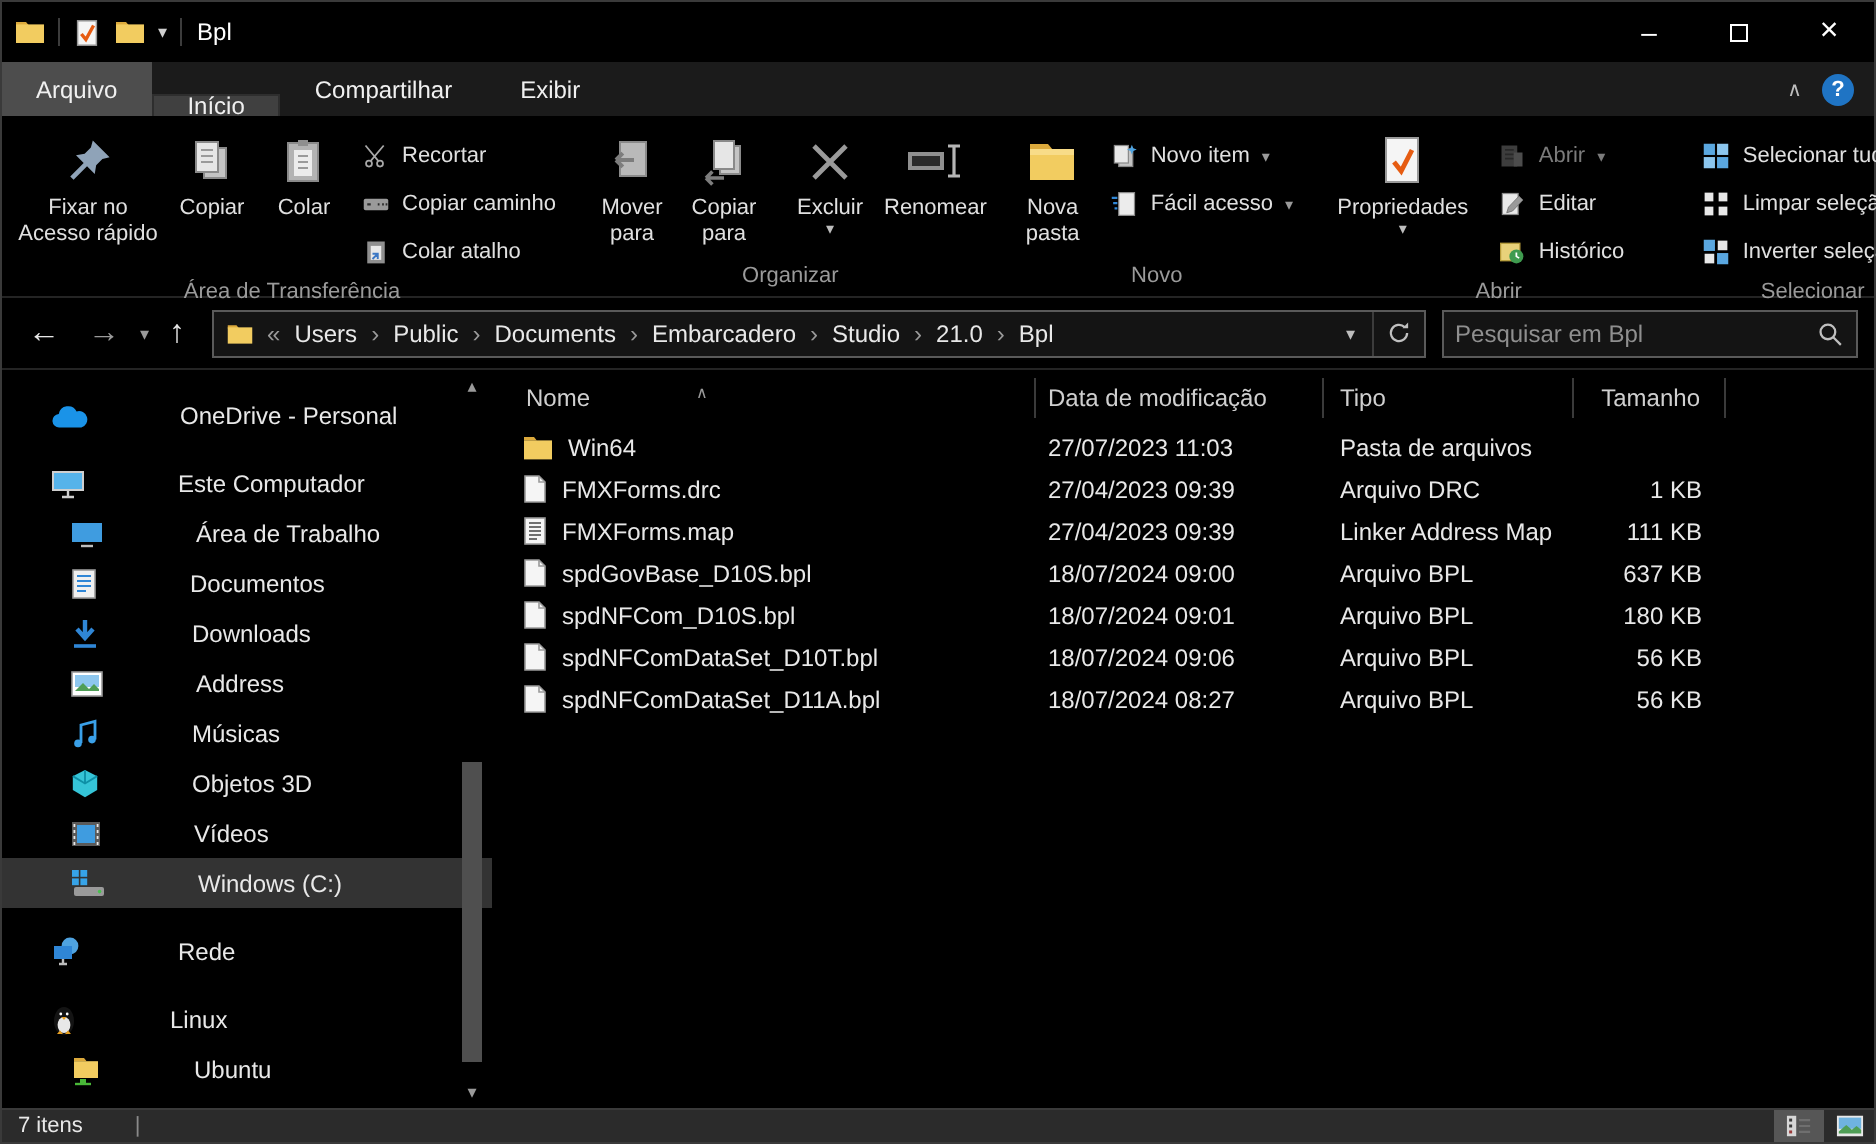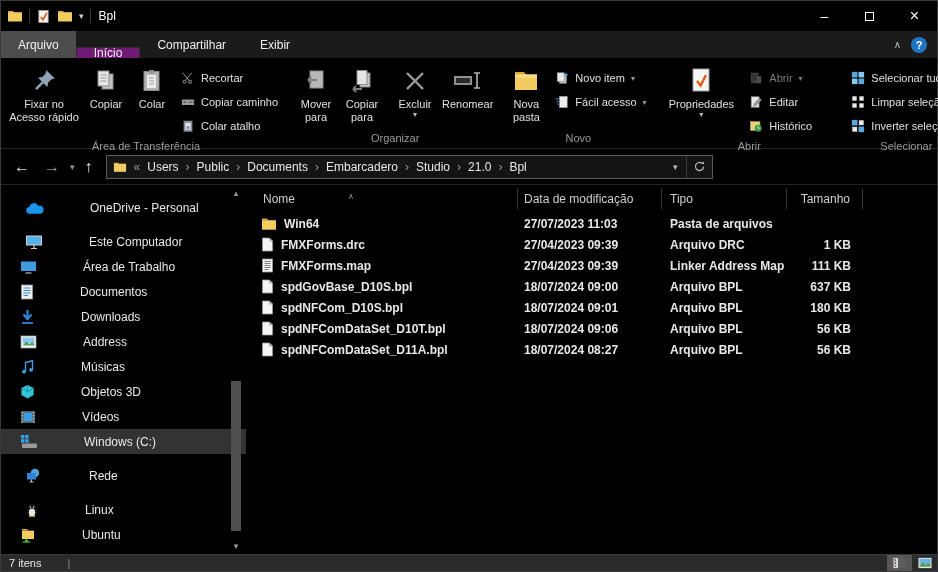--- a/index.html
+++ b/index.html
@@ -14,21 +14,21 @@
   .qat .caret { color:#cfcfcf; font-size:9px; }
   .win-title { margin-left:8px; color:#fff; font-size:12px; }
   .caption { margin-left:auto; display:flex; height:30px; }
   .cap-btn { width:45px; height:30px; display:flex; align-items:center; justify-content:center; color:#fff; font-size:14px; }
   .max-box { width:9px; height:9px; border:1px solid #fff; display:inline-block; }
 
   
   .tabstrip { height:27px; background:#1b1b1b; display:flex; align-items:stretch;text-align:center; }
   .tab { padding:0 17px; display:flex; align-items:center; font-size:12px; color:#f0f0f0; }
   .tab-file { background:#4d4d4d; }
-  .tab-active { background:#701a75; border:1px solid #2e2e2e; border-bottom:none;margin-top:16px; }
+  .tab-active { background:#404040; border:1px solid #2e2e2e; border-bottom:none;margin-top:16px; }
   .tabstrip-right { margin-left:auto; display:flex; align-items:center; gap:10px; padding-right:10px; }
   .collapse-chev { color:#bdbdbd; font-size:10px; }
   .help-btn { width:16px; height:16px; border-radius:50%; background:#1f74c4; color:#fff; font-size:11px; font-weight:bold;
     display:flex; align-items:center; justify-content:center; }
 
   
   .ribbon { height:91px; background:#000; border-bottom:1px solid #242424; display:flex; padding-left:4px; }
   .rgroup { display:flex; flex-direction:column; }
   .rgroup-body { flex:1; display:flex; align-items:flex-start; padding-top:3px; }
   .rgroup-label { height:18px; line-height:16px; text-align:center; color:#9a9a9a; font-size:11px; }
@@ -58,39 +58,39 @@
   .searchbox { height:24px; flex:1; margin-left:8px; border:1px solid #5a5a5a; background:#141414;
     display:flex; align-items:center; padding:0 6px; }
   .searchbox input { flex:1; background:transparent; border:none; outline:none; color:#cfcfcf;
     font-family:"Liberation Sans",sans-serif; font-size:12px; }
   .searchbox input::placeholder { color:#8f8f8f; }
 
   
   .main { position:relative; height:369px; display:flex; background:#000; }
   .sidebar { position:relative; width:245px; padding-top:10px; }
   .side-item { height:25px; display:flex; align-items:center; gap:10px; padding-left:24px; }
-  .side-item.lvl1 { padding-left:19px; }
+  .side-item.lvl1 { padding-left:34px; }
   .side-item.selected { background:#333; }
   .side-item .slabel { font-size:12px; color:#e8e8e8; white-space:nowrap;margin-left:36px; }
   .gap-top { margin-top:9px; }
   .side-scroll { position:absolute; top:0; right:3px; width:14px; height:100%; }
   .scroll-arrow { position:absolute; left:0; width:14px; text-align:center; color:#9a9a9a; font-size:9px; }
   .scroll-thumb { position:absolute; left:2px; width:10px; top:196px; height:150px; background:#4f4f4f; }
 
   .content { flex:1; position:relative; }
   .hdr { display:flex; height:28px; align-items:center; position:relative; }
   .hcell { color:#cfcfcf; font-size:12px; border-right:1px solid #3a3a3a; height:20px; line-height:20px; }
   .c-name { width:272px; padding-left:17px; }
   .c-date { width:144px; padding-left:6px; }
   .c-type { width:125px; padding-left:8px; }
   .c-size { width:76px; padding-right:12px; text-align:right; }
   .c-extra { width:40px; }
   .sort-caret { position:absolute; top:-2px; left:102px; color:#9a9a9a; font-size:8px; }
   .frow { display:flex; height:21px; align-items:center; }
-  .fcell { font-size:12px; color:#e8e8e8; white-space:nowrap; overflow:hidden;font-weight:bold; }
+  .fcell { font-size:12px; color:#e8e8e8; white-space:nowrap; overflow:hidden; }
   .fname { width:272px; padding-left:15px; display:flex; align-items:center; gap:7px; }
   .fdate { width:144px; padding-left:6px; }
   .ftype { width:125px; padding-left:8px; }
   .fsize { width:76px; padding-right:12px; text-align:right; }
 
   
   .statusbar { height:17px; background:#2b2b2b; border-top:1px solid #3a3a3a; display:flex; align-items:center; padding-left:8px; font-size:11px; }
   .status-sep { color:#8a8a8a; margin-left:26px; }
   .status-right { margin-left:auto; display:flex; height:100%; }
   .view-btn { width:25px; height:100%; display:flex; align-items:center; justify-content:center; }
@@ -430,20 +430,29 @@
       <div class="addr-right">
         <span class="addr-chev">▾</span>
         <span class="addr-refresh">
           <svg width="13" height="13" viewBox="0 0 16 16">
               <path d="M13 8a5 5 0 11-1.5-3.6" stroke="#bfbfbf" stroke-width="1.4" fill="none"></path>
               <path d="M13.6 1.6v3.4h-3.4z" fill="#bfbfbf"></path>
             </svg>
         </span>
       </div>
     </div>
+    <div class="searchbox">
+      <input type="text" placeholder="Pesquisar em Bpl" style="">
+      <span>
+        <svg width="14" height="14" viewBox="0 0 16 16">
+            <circle cx="6.8" cy="6.8" r="4.2" stroke="#bfbfbf" stroke-width="1.3" fill="none"></circle>
+            <path d="M10 10l4.2 4.2" stroke="#bfbfbf" stroke-width="1.3"></path>
+          </svg>
+      </span>
+    </div>
   </div>
 
   <div class="main">
 
     <div class="sidebar">
       <div class="side-item">
         <span>
           <svg width="19" height="14" viewBox="0 0 20 14">
               <path d="M5 13a3.5 3.5 0 01-.4-7A5 5 0 0114 4.6 3.4 3.4 0 0116.5 13z" fill="#1a93e8"></path>
             </svg>

